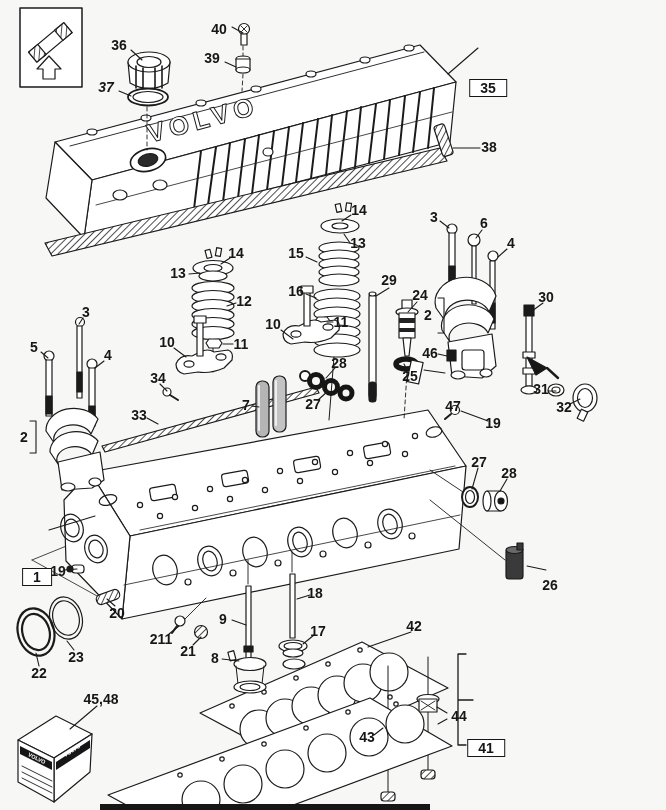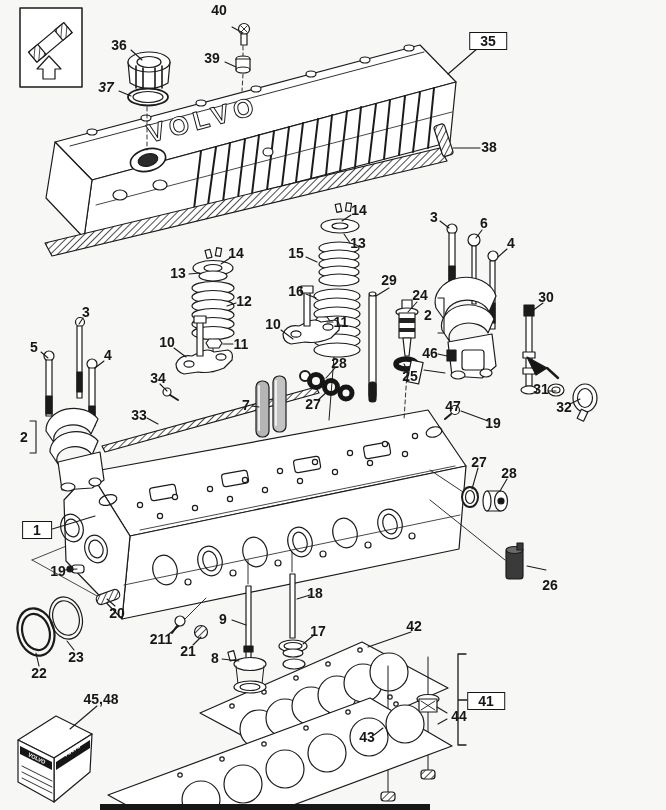--- a/index.html
+++ b/index.html
@@ -12,21 +12,21 @@
     font:700 62px "Liberation Sans",sans-serif;letter-spacing:8px;line-height:1;
     color:rgba(255,255,255,0.03);
     -webkit-text-stroke:2.2px #c5c5c3;
     opacity:.9;pointer-events:none;white-space:nowrap;z-index:5;
   }
   #labels{position:absolute;left:0;top:0;width:666px;height:810px;z-index:9;pointer-events:none;}
   .label{
     position:absolute;transform:translate(-50%,-50%);
     font:700 14px "Liberation Sans",sans-serif;color:#161616;white-space:nowrap;
   }
-  .label.box{border:1.7px solid #161616;background:#fff;padding:0 10px;}
+  .label.box{border:1.7px solid #161616;background:#fff;padding:0 10px;margin-top:47px;}
 </style>
 </head>
 <body>
 
 <div id="stage">
 
 <svg id="art" width="666" height="810" viewBox="0 0 666 810" stroke="#1b1b1b" fill="none" stroke-width="1.2" stroke-linecap="round" stroke-linejoin="round">
 <defs>
   <pattern id="hatch" patternUnits="userSpaceOnUse" width="5" height="5" patternTransform="rotate(45)">
     <rect width="5" height="5" fill="#fff" stroke="none"></rect>
@@ -458,21 +458,21 @@
   <path d="M232,620 L246,625 M310,595 L297,599 M314,635 L303,644 M222,659 L239,661"></path>
   <path d="M546,570 L527,566 M478,468 L472,489 M507,479 L500,491"></path>
   <path d="M411,632 L368,647 M447,713 L437,707 M447,719 L438,724 M374,735 L383,728 M97,706 L70,729"></path>
   <path d="M438,298 L444,298 L444,333 L438,333"></path>
   <path d="M30,421 L36,421 L36,453 L30,453"></path>
 </g>
 </svg>
 
 
 <div id="labels">
-      <div class="label" style="left: 219px; top: 10px;">40</div>
+      <div class="label" style="left: 219px; top: 29px;">40</div>
       <div class="label" style="left: 119px; top: 45px;">36</div>
       <div class="label" style="left: 212px; top: 58px;">39</div>
       <div class="label" style="left: 106px; top: 87px; font-style: italic;">37</div>
       <div class="label box" style="left: 488px; top: 41px;">35</div>
       <div class="label" style="left: 489px; top: 147px;">38</div>
       <div class="label" style="left: 236px; top: 253px;">14</div>
       <div class="label" style="left: 178px; top: 273px;">13</div>
       <div class="label" style="left: 244px; top: 301px;">12</div>
       <div class="label" style="left: 241px; top: 344px;">11</div>
       <div class="label" style="left: 167px; top: 342px;">10</div>

